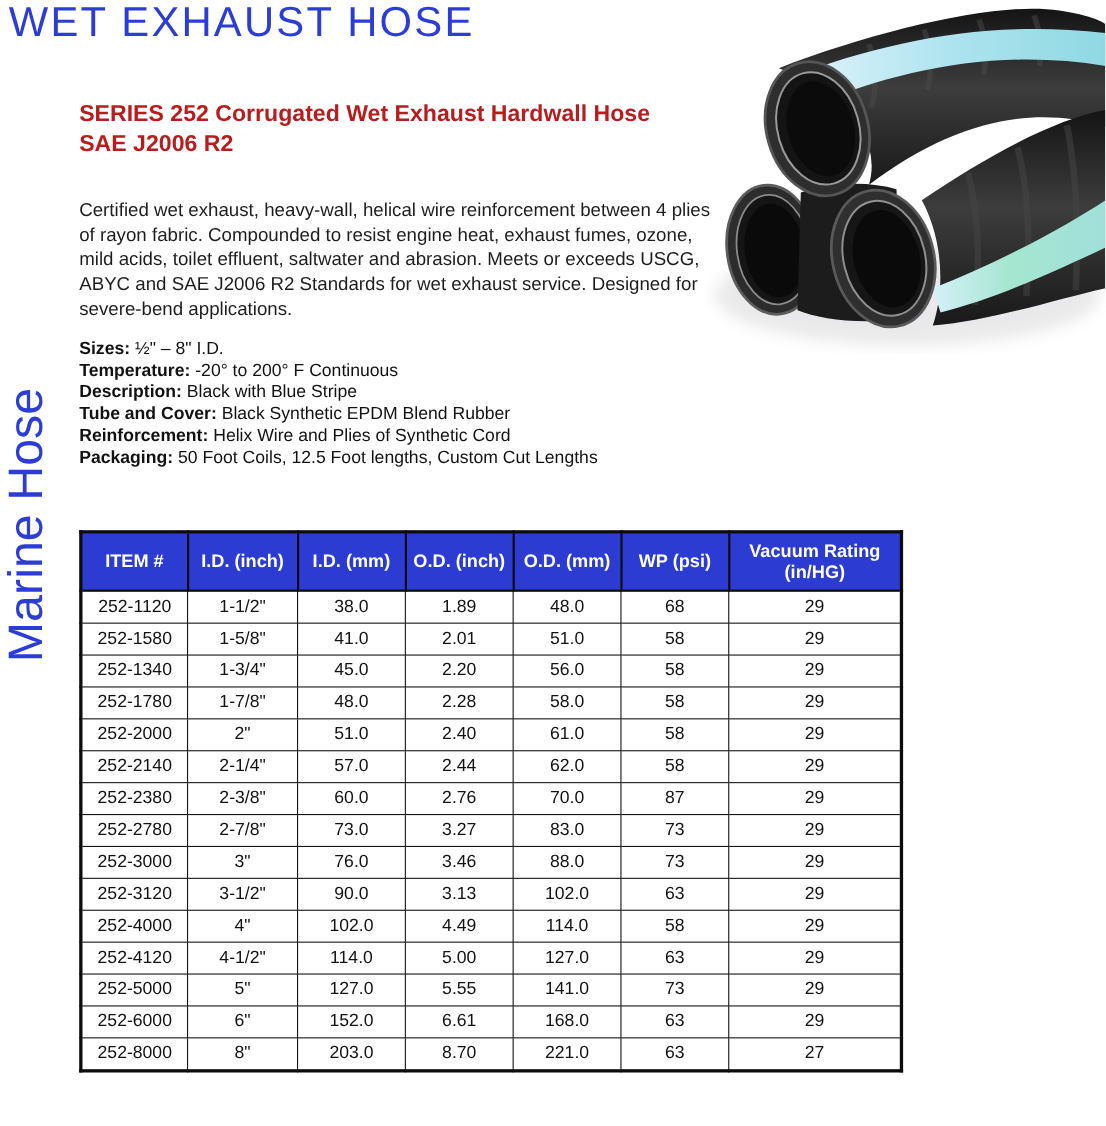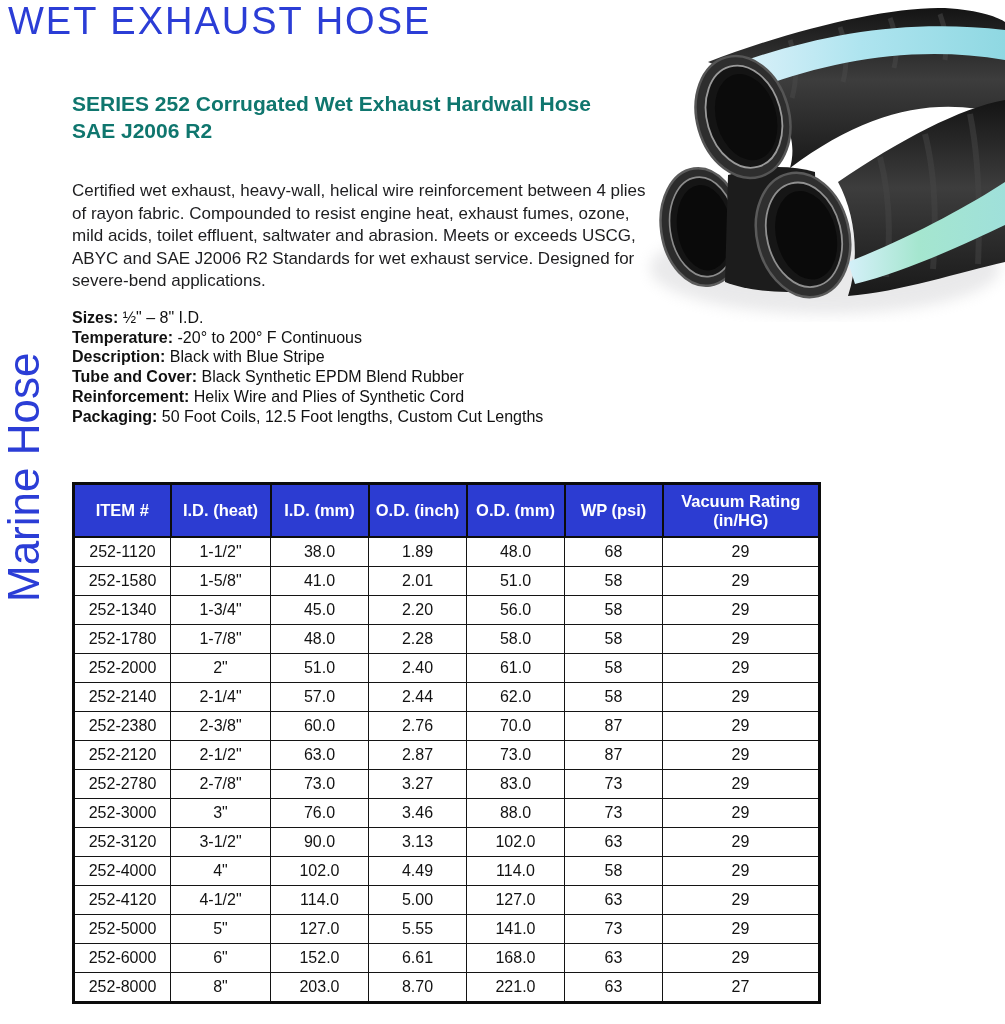--- a/index.html
+++ b/index.html
@@ -9,21 +9,21 @@
     font-family:"Liberation Sans", sans-serif;
     color:#1c1c1c;
   }
   .page-title{
     position:absolute;left:8px;top:2px;margin:0;
     font-size:38px;font-weight:normal;letter-spacing:2px;
     color:#2b3dd6;white-space:nowrap;line-height:1.0;
   }
   .subtitle{
     position:absolute;left:72px;top:90px;
-    font-size:21px;font-weight:bold;color:#0f766e;line-height:27px;
+    font-size:21px;font-weight:bold;color:#b91c1c;line-height:27px;
   }
   .description{
     position:absolute;left:72px;top:180px;width:590px;margin:0;
     font-size:17px;line-height:22.5px;color:#1d1d1f;
   }
   .specs{
     position:absolute;left:72px;top:308px;
     font-size:16px;line-height:19.7px;color:#111;
   }
   .spec-label{font-weight:bold;}
@@ -141,21 +141,21 @@
       <col style="width:100px">
       <col style="width:98px">
     <col style="width:98px">
       <col style="width:98px">
       <col style="width:98px">
       <col style="width:157px">
   </colgroup>
   <thead>
     <tr>
         <th>ITEM #</th>
-        <th>I.D. (heat)</th>
+        <th>I.D. (inch)</th>
         <th>I.D. (mm)</th>
         <th>O.D. (inch)</th>
         <th>O.D. (mm)</th>
         <th>WP (psi)</th>
         <th>Vacuum Rating (in/HG)</th>
       </tr>
   </thead>
   <tbody>
       <tr>
         <td>252-1120</td>
@@ -214,29 +214,20 @@
       <tr>
         <td>252-2380</td>
         <td>2-3/8"</td>
         <td>60.0</td>
         <td>2.76</td>
         <td>70.0</td>
         <td>87</td>
         <td>29</td>
       </tr>
       <tr>
-        <td>252-2120</td>
-        <td>2-1/2"</td>
-        <td>63.0</td>
-        <td>2.87</td>
-        <td>73.0</td>
-        <td>87</td>
-        <td>29</td>
-      </tr>
-      <tr>
         <td>252-2780</td>
         <td>2-7/8"</td>
         <td>73.0</td>
         <td>3.27</td>
         <td>83.0</td>
         <td>73</td>
         <td>29</td>
       </tr>
       <tr>
         <td>252-3000</td>

